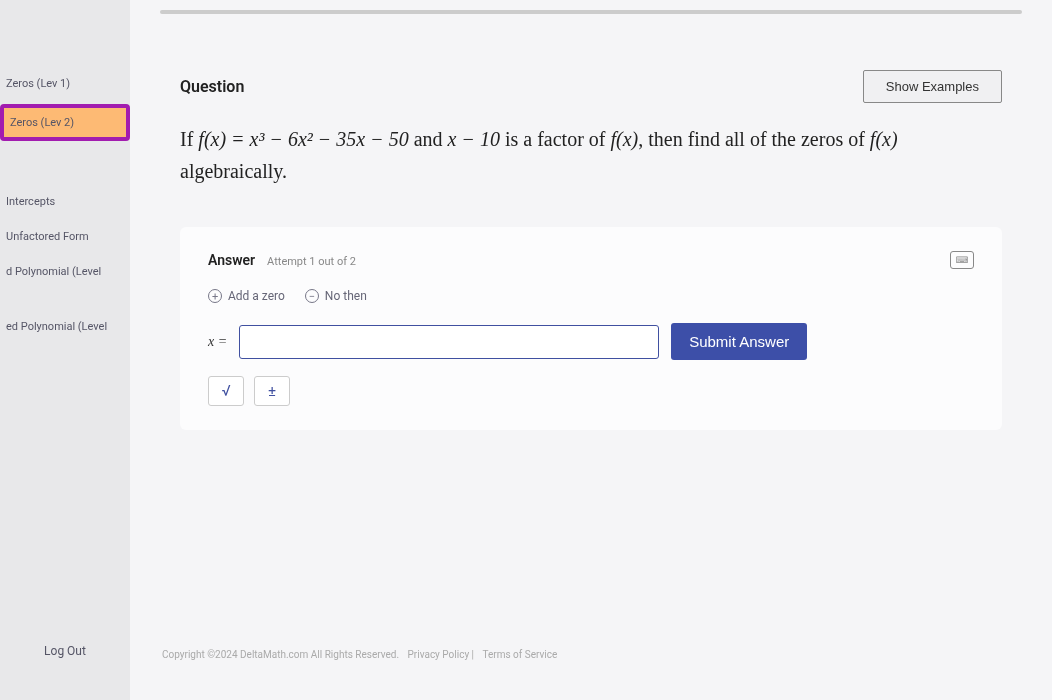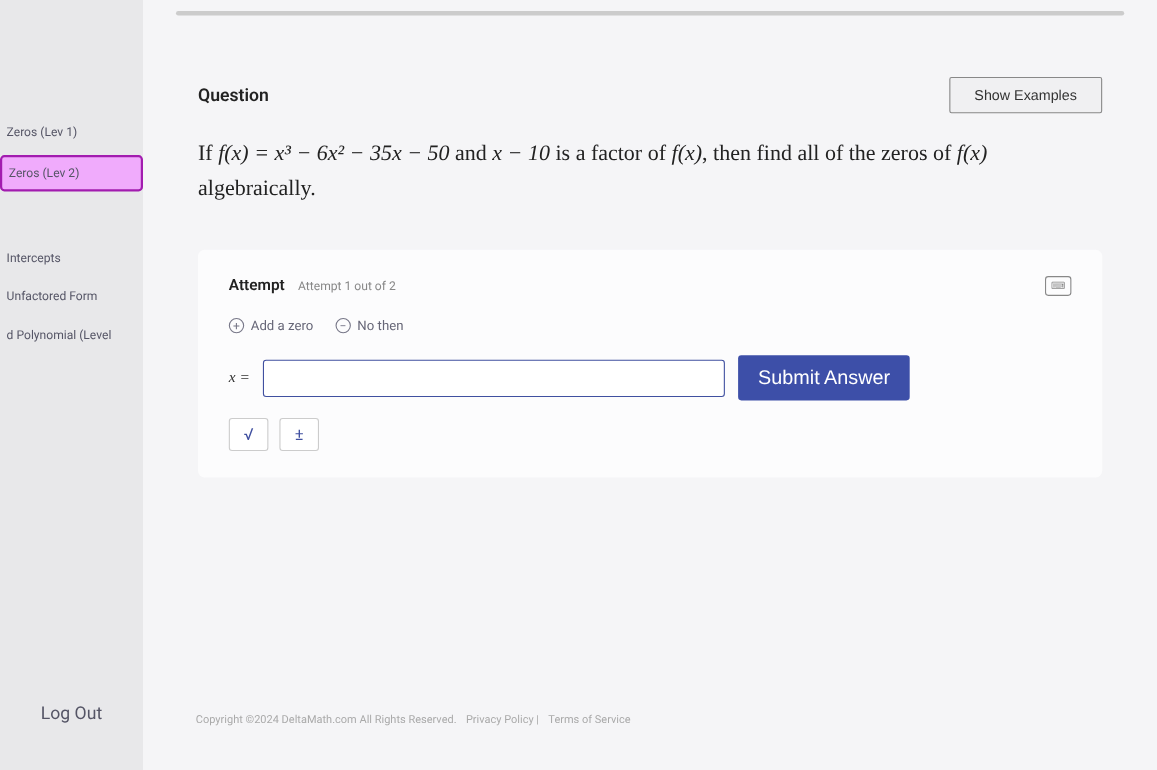--- a/index.html
+++ b/index.html
@@ -8,44 +8,44 @@
       background: #f0f0f2;
       color: #333;
       width: 1052px;
       height: 700px;
       overflow: hidden;
       display: flex;
     }
     .sidebar {
       width: 130px;
       background: #e8e8ea;
-      padding-top: 106px;
+      padding-top: 69px;
       display: flex;
       flex-direction: column;
       font-size: 11px;
     }
     .sidebar-item {
       padding: 8px 6px;
       color: #556;
       cursor: pointer;
       text-align: left;
       margin-bottom: 6px;
       white-space: nowrap;
       overflow: hidden;
     }
     .sidebar-item.active {
-      background: #f0abfc;
-      border: 2px solid #a21caf;
+      background: #fdba74;
+      border: 4px solid #a21caf;
       border-radius: 4px;
     }
     .sidebar-spacer { flex: 1; }
     .sidebar-logout {
       padding: 12px 10px;
       color: #556;
-      font-size: 16px;
+      font-size: 12px;
       text-align: center;
       margin-bottom: 30px;
     }
     .main {
       flex: 1;
       padding: 40px 50px 20px 50px;
       background: #f5f5f7;
       position: relative;
     }
     .topbar-line {
@@ -169,21 +169,21 @@
       border-radius: 3px;
       padding: 8px 10px;
       font-size: 14px;
       background: #fff;
     }
     .submit-btn {
       background: #3d4fa8;
       color: #fff;
       border: none;
       padding: 10px 18px;
-      font-size: 18px;
+      font-size: 15px;
       border-radius: 3px;
       cursor: pointer;
     }
     .math-ops {
       display: flex;
       gap: 10px;
     }
     .math-op {
       width: 36px;
       height: 30px;
@@ -193,58 +193,59 @@
       display: flex;
       align-items: center;
       justify-content: center;
       font-size: 15px;
       color: #4050a0;
       cursor: pointer;
     }
     .footer {
       position: absolute;
       bottom: 40px;
-      left: 48px;
+      left: 32px;
       right: 50px;
       font-size: 10px;
       color: #aaa;
     }
     .footer a { color: #aaa; text-decoration: none; margin-left: 6px; cursor: pointer; }
   </style>
 </head>
 <body>
 
 <div class="sidebar">
   <div class="sidebar-item">Zeros (Lev 1)</div>
   <div class="sidebar-item active">Zeros (Lev 2)</div>
   <div style="height:40px"></div>
   <div class="sidebar-item">Intercepts</div>
   <div class="sidebar-item">Unfactored Form</div>
   <div class="sidebar-item">d Polynomial (Level</div>
   <div style="height:20px"></div>
+  <div class="sidebar-item">ed Polynomial (Level</div>
   <div class="sidebar-spacer"></div>
   <div class="sidebar-logout">Log Out</div>
 </div>
 
 <div class="main">
   <div class="topbar-line"></div>
 
   <div class="question-header">
     <div class="question-title">Question</div>
     <button class="show-examples">Show Examples</button>
   </div>
 
   <div class="question-text">
     <span>If </span><span class="math">f(x) = x³ − 6x² − 35x − 50</span><span> and </span><span class="math">x − 10</span><span> is a factor of </span><span class="math">f(x)</span><span>, then find all of the zeros of </span><span class="math">f(x)</span><span> algebraically.</span>
   </div>
 
   <div class="answer-card">
     <div class="answer-header">
       <div class="answer-label-row">
-        <span class="answer-label">Attempt</span>
+        <span class="answer-label">Answer</span>
         <span class="attempt-text">Attempt 1 out of 2</span>
       </div>
       <div class="keyboard-icon">⌨</div>
     </div>
 
     <div class="zero-controls">
       <div class="zero-btn">
         <span class="circ">+</span>
         <span>Add a zero</span>
       </div>

